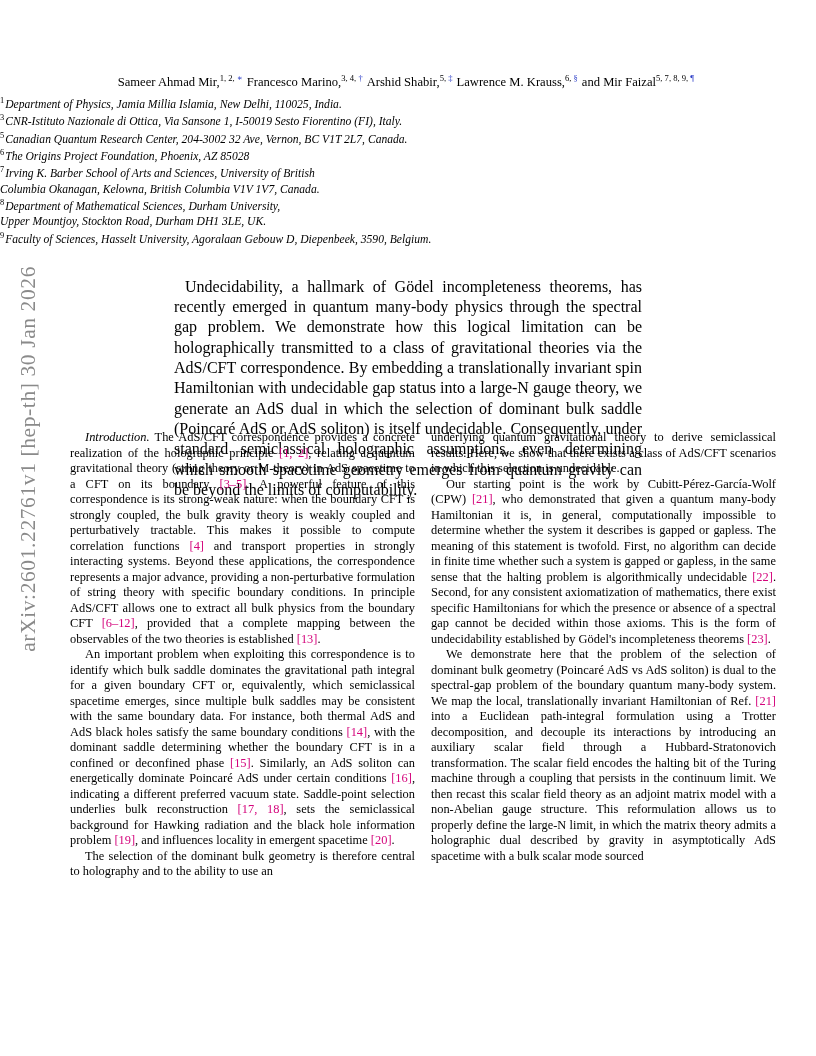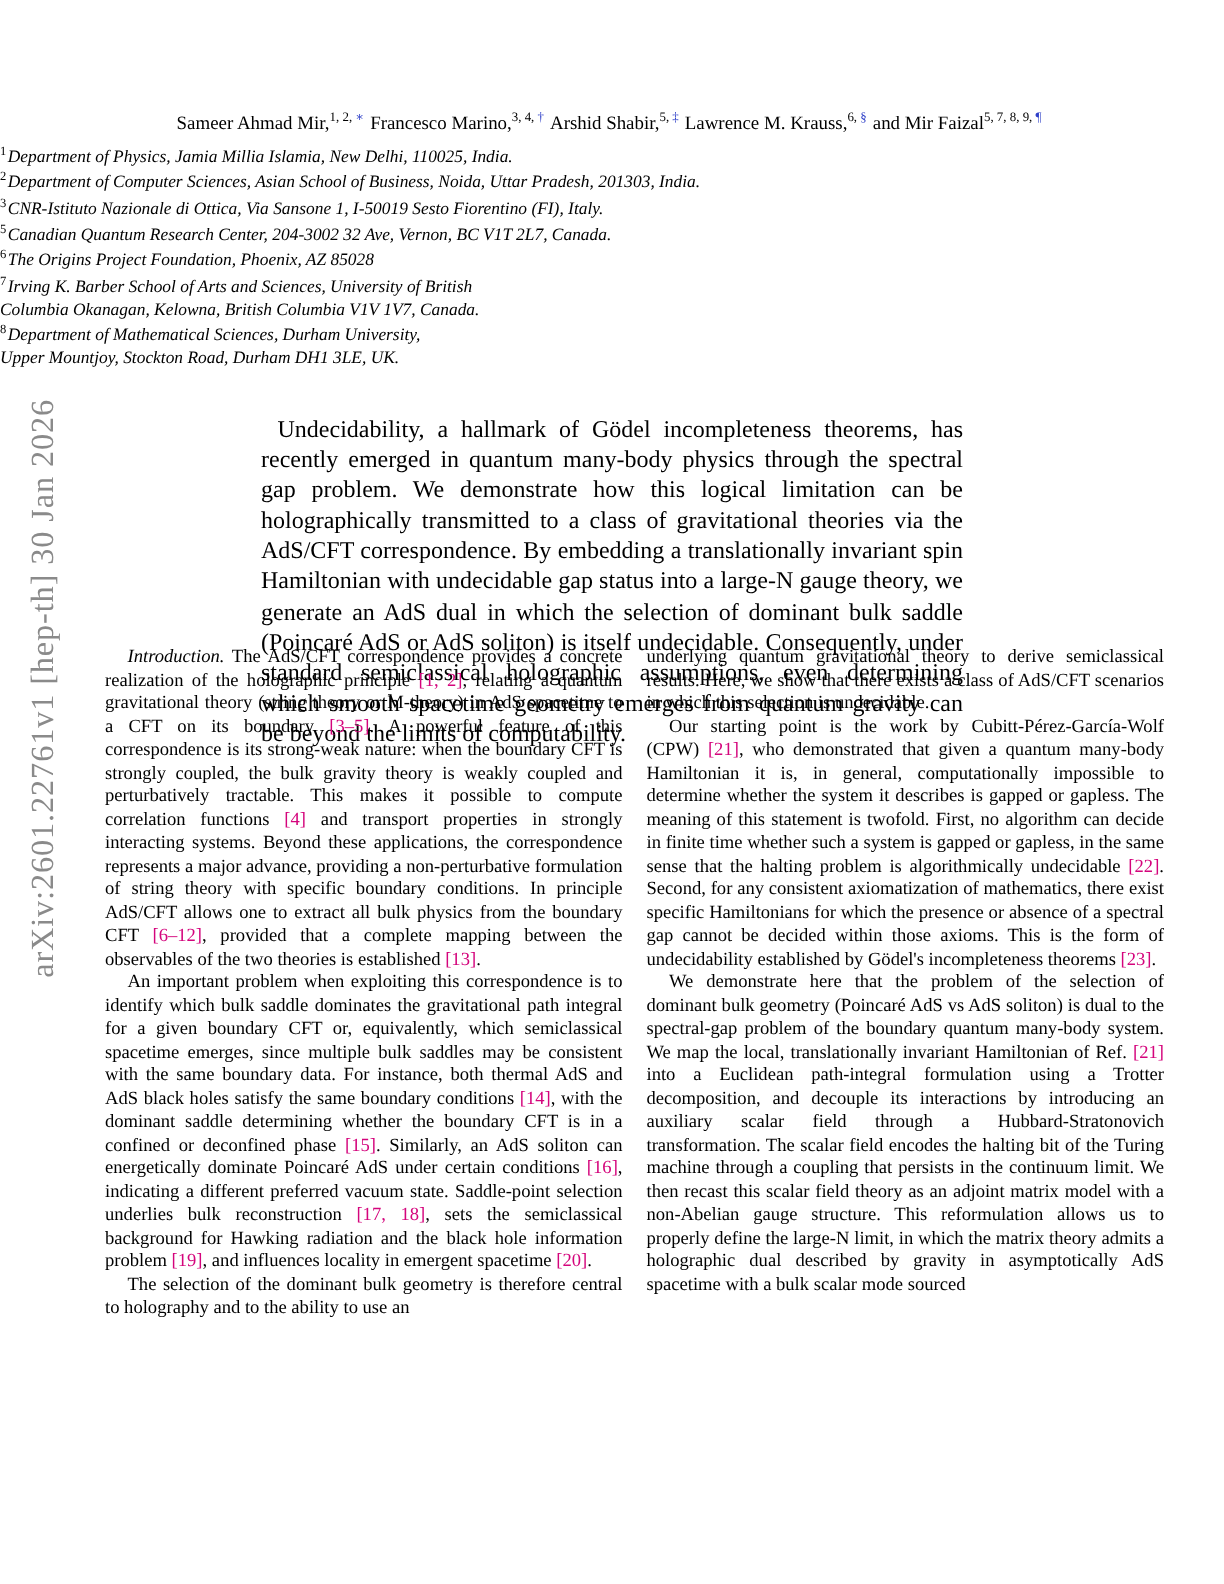--- a/index.html
+++ b/index.html
@@ -85,26 +85,26 @@
 <div class="page">
 
   <div class="arxiv-banner">arXiv:2601.22761v1  [hep-th]  30 Jan 2026</div>
 
   <header>
 
     <div class="authors"><span class="author">Sameer Ahmad Mir,<sup>1, 2, <span class="mark">∗</span></sup></span><span class="author">Francesco Marino,<sup>3, 4, <span class="mark">†</span></sup></span><span class="author">Arshid Shabir,<sup>5, <span class="mark">‡</span></sup></span><span class="author">Lawrence M. Krauss,<sup>6, <span class="mark">§</span></sup></span><span class="author">and Mir Faizal<sup>5, 7, 8, 9, <span class="mark">¶</span></sup></span></div>
 
     <div class="affils">
         <div><sup>1</sup>Department of Physics, Jamia Millia Islamia, New Delhi, 110025, India.</div>
-        <div><sup>2</sup>Department of Computer Sciences, Asian School of Business, Noida, Uttar Pradesh, 201303, India.</div>
         <div><sup>3</sup>CNR-Istituto Nazionale di Ottica, Via Sansone 1, I-50019 Sesto Fiorentino (FI), Italy.</div>
         <div><sup>5</sup>Canadian Quantum Research Center, 204-3002 32 Ave, Vernon, BC V1T 2L7, Canada.</div>
         <div><sup>6</sup>The Origins Project Foundation, Phoenix, AZ 85028</div>
         <div><sup>7</sup>Irving K. Barber School of Arts and Sciences, University of British<br>Columbia Okanagan, Kelowna, British Columbia V1V 1V7, Canada.</div>
         <div><sup>8</sup>Department of Mathematical Sciences, Durham University,<br>Upper Mountjoy, Stockton Road, Durham DH1 3LE, UK.</div>
+        <div><sup>9</sup>Faculty of Sciences, Hasselt University, Agoralaan Gebouw D, Diepenbeek, 3590, Belgium.</div>
       </div>
   </header>
 
   <div class="abstract">Undecidability, a hallmark of Gödel incompleteness theorems, has recently emerged in quantum many-body physics through the spectral gap problem. We demonstrate how this logical limitation can be holographically transmitted to a class of gravitational theories via the AdS/CFT correspondence. By embedding a translationally invariant spin Hamiltonian with undecidable gap status into a large-N gauge theory, we generate an AdS dual in which the selection of dominant bulk saddle (Poincaré AdS or AdS soliton) is itself undecidable. Consequently, under standard semiclassical holographic assumptions, even determining which smooth spacetime geometry emerges from quantum gravity can be beyond the limits of computability.</div>
 
   <div class="body-cols">
     <div class="col" id="col-left">
         <p><span class="lead">Introduction.</span> The AdS/CFT correspondence provides a concrete realization of the holographic principle <span class="cite">[1, 2]</span>, relating a quantum gravitational theory (string theory or M-theory) in AdS spacetime to a CFT on its boundary <span class="cite">[3–5]</span>. A powerful feature of this correspondence is its strong-weak nature: when the boundary CFT is strongly coupled, the bulk gravity theory is weakly coupled and perturbatively tractable. This makes it possible to compute correlation functions <span class="cite">[4]</span> and transport properties in strongly interacting systems. Beyond these applications, the correspondence represents a major advance, providing a non-perturbative formulation of string theory with specific boundary conditions. In principle AdS/CFT allows one to extract all bulk physics from the boundary CFT <span class="cite">[6–12]</span>, provided that a complete mapping between the observables of the two theories is established <span class="cite">[13]</span>.</p>
         <p>An important problem when exploiting this correspondence is to identify which bulk saddle dominates the gravitational path integral for a given boundary CFT or, equivalently, which semiclassical spacetime emerges, since multiple bulk saddles may be consistent with the same boundary data. For instance, both thermal AdS and AdS black holes satisfy the same boundary conditions <span class="cite">[14]</span>, with the dominant saddle determining whether the boundary CFT is in a confined or deconfined phase <span class="cite">[15]</span>. Similarly, an AdS soliton can energetically dominate Poincaré AdS under certain conditions <span class="cite">[16]</span>, indicating a different preferred vacuum state. Saddle-point selection underlies bulk reconstruction <span class="cite">[17, 18]</span>, sets the semiclassical background for Hawking radiation and the black hole information problem <span class="cite">[19]</span>, and influences locality in emergent spacetime <span class="cite">[20]</span>.</p>
         <p>The selection of the dominant bulk geometry is therefore central to holography and to the ability to use an</p>

